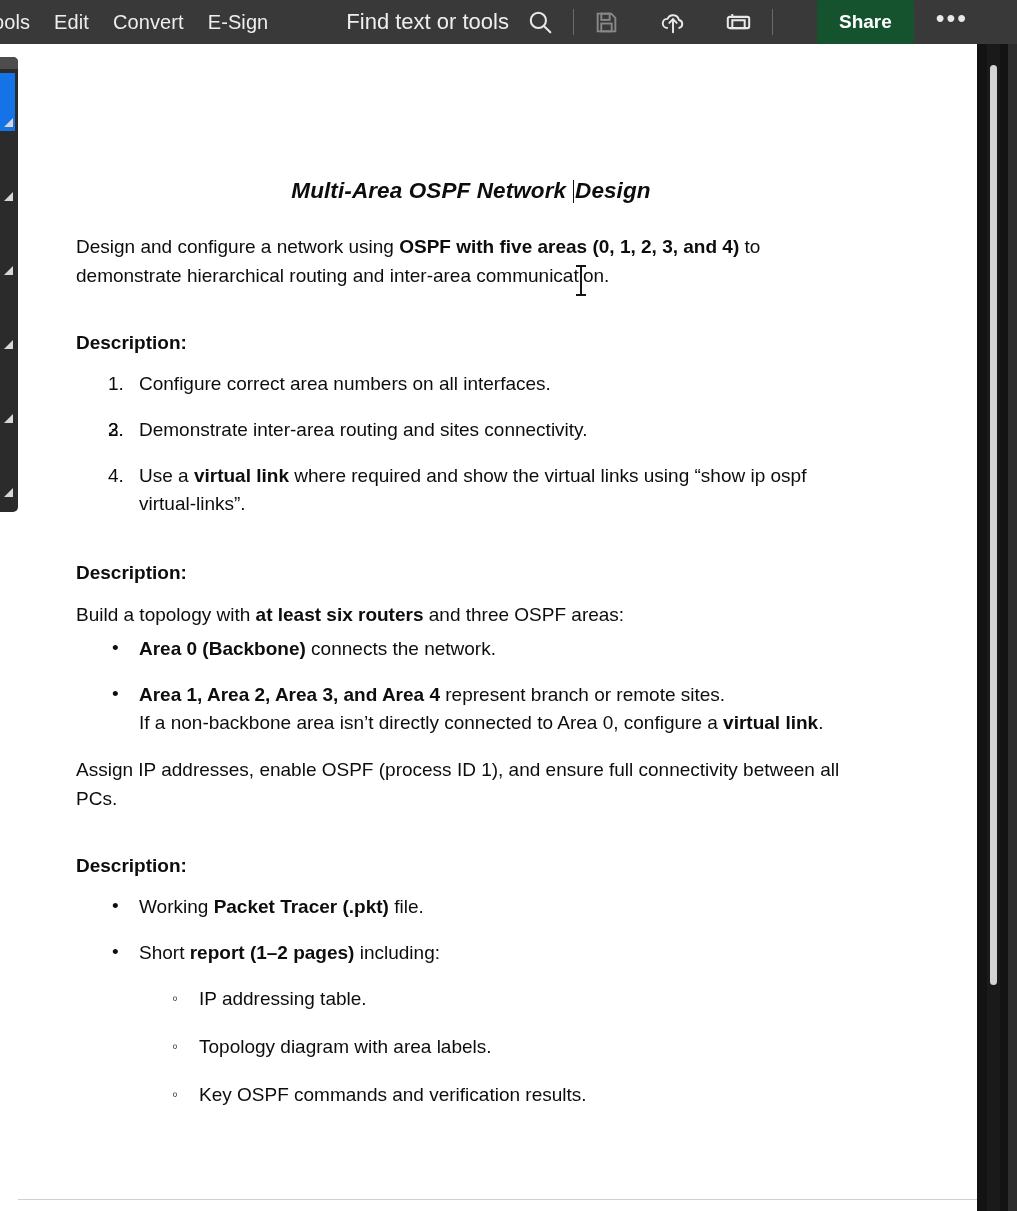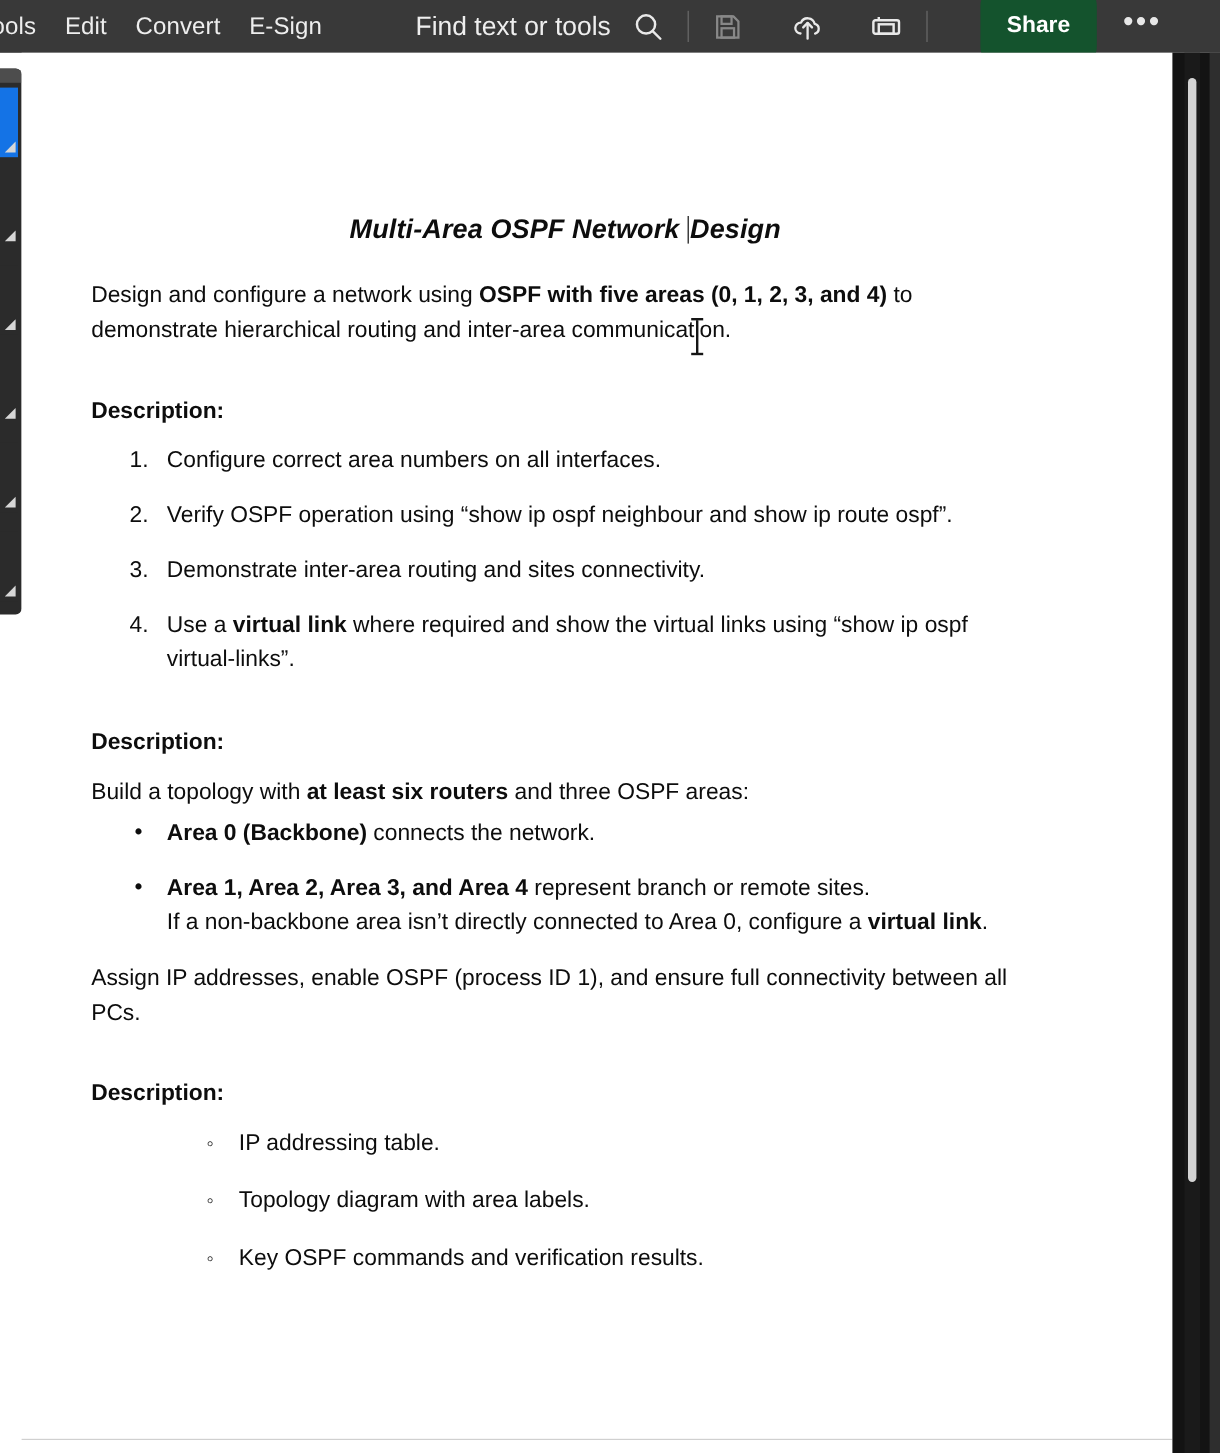--- a/index.html
+++ b/index.html
@@ -247,40 +247,44 @@
 
       <div class="doc-title"><span>Multi-Area OSPF Network </span><span class="caret"></span><span>Design</span></div>
 
       <div class="para"><span>Design and configure a network using </span><b>OSPF with five areas (0, 1, 2, 3, and 4)</b><span> to demonstrate hierarchical routing and inter-area communication.</span></div>
 
       <div class="spacer-lg"></div>
 
       <div class="h-label">Description:</div>
       <ol class="reqs">
         <li><span class="num">1.</span><span>Configure correct area numbers on all interfaces.</span></li>
-        <li><span class="num">2.</span><span>Verify OSPF operation using “show ip ospf neighbour and show ip route ospf”.</span></li>
+        <li><span class="num">2.</span></li>
         <li><span class="num">3.</span><span>Demonstrate inter-area routing and sites connectivity.</span></li>
         <li><span class="num">4.</span><span>Use a </span><b>virtual link</b><span> where required and show the virtual links using “show ip ospf virtual-links”.</span></li>
       </ol>
 
       <div class="spacer-md"></div>
 
       <div class="h-label">Description:</div>
       <div class="para"><span>Build a topology with </span><b>at least six routers</b><span> and three OSPF areas:</span></div>
 
       <ul class="bullets">
         <li><b>Area 0 (Backbone)</b><span> connects the network.</span></li>
         <li><b>Area 1, Area 2, Area 3, and Area 4</b><span> represent branch or remote sites.</span><br><span>If a non-backbone area isn’t directly connected to Area 0, configure a </span><b>virtual link</b><span>.</span></li>
       </ul>
 
       <div class="para">Assign IP addresses, enable OSPF (process ID 1), and ensure full connectivity between all PCs.</div>
 
       <div class="spacer-lg"></div>
 
       <div class="h-label">Description:</div>
+      <ul class="bullets">
+        <li><span>Working </span><b>Packet Tracer (.pkt)</b><span> file.</span></li>
+        <li><span>Short </span><b>report (1–2 pages)</b><span> including:</span></li>
+      </ul>
       <ul class="subbullets">
         <li>IP addressing table.</li>
         <li>Topology diagram with area labels.</li>
         <li>Key OSPF commands and verification results.</li>
       </ul>
     </div>
   </div>
 
   <div class="page-bottom-line"></div>
 

